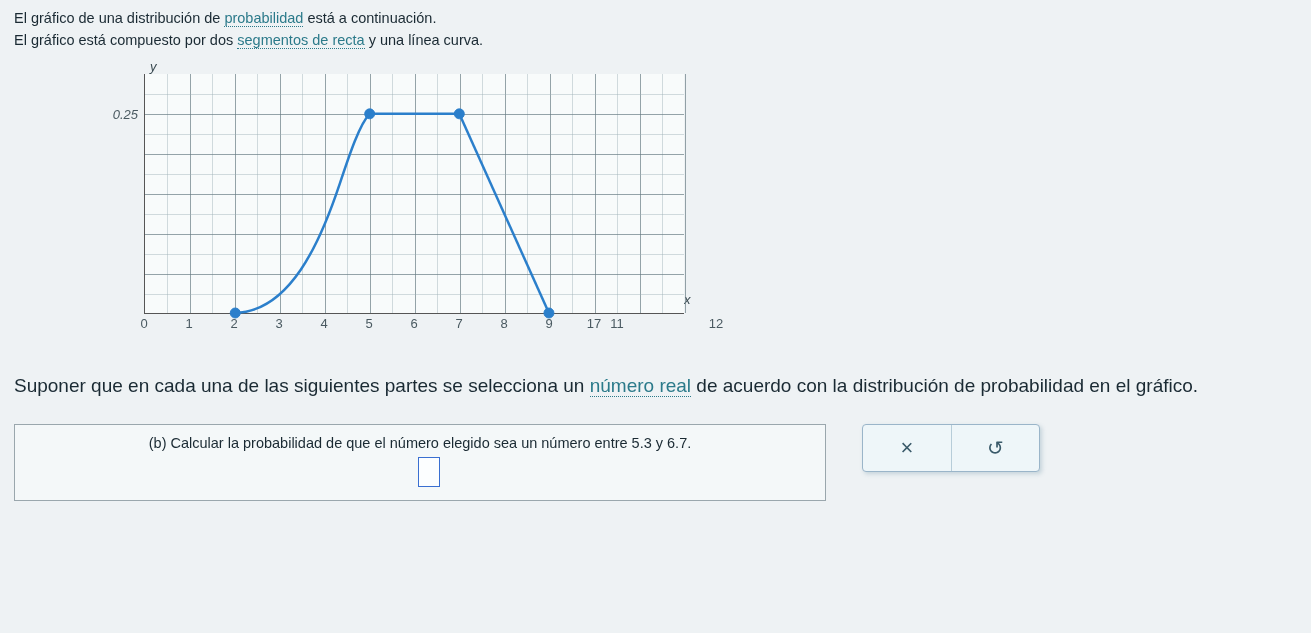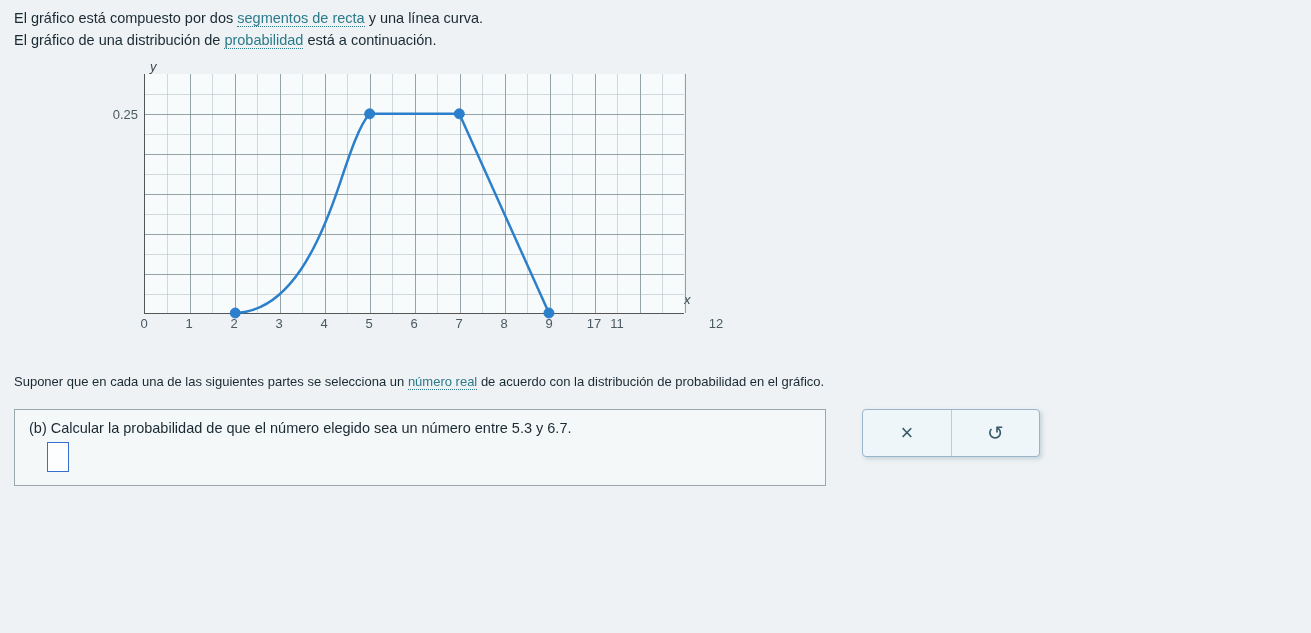--- a/index.html
+++ b/index.html
@@ -40,21 +40,21 @@
   .grid .minor-h { position:absolute; left:0; right:0; height:1px; background:#9fb2b8; opacity:0.45; }
 
   svg.plot { position:absolute; left:0; top:0; width:100%; height:100%; overflow:visible; }
   .plot path { fill:none; stroke:#2b7fcb; stroke-width:2.5; }
   .plot circle { fill:#2b7fcb; stroke:#2b7fcb; }
 
   .tick-x { position:absolute; top:252px; font-size:13px; color:#4a5a61; text-align:center; width:20px; transform:translateX(-10px); }
   .tick-y { position:absolute; left:12px; font-size:13px; color:#4a5a61; text-align:right; width:42px; transform:translateY(-7px);}
   .axis-label { position:absolute; font-size:13px; font-style:italic; color:#3a4a51; }
 
-  .instructions { font-size:13px; line-height:1.5; margin-bottom:18px; }
+  .instructions { font-size:19px; line-height:1.5; margin-bottom:24px; }
 
   .answer-row { display:flex; gap:36px; align-items:flex-start; }
   .answer-box {
     border:1px solid #9aa7ad;
     background:#f4f8f9;
     width:812px;
     padding:10px 14px 6px 14px;
     font-size:14.5px;
     color:#1a2a33;
   }
@@ -75,31 +75,31 @@
     display:flex; align-items:center; justify-content:center;
     font-size:20px; color:#3a5a6a; cursor:pointer;
   }
   .controls button + button { border-left:1px solid #b7cdd9; }
 </style>
 </head>
 <body>
 
 <div class="intro">
   <div>
-    <span>El gráfico está compuesto por dos </span><span class="term">segmentos de recta</span><span> y una línea curva.</span>
+    <span>El gráfico de una distribución de </span><span class="term">probabilidad</span><span> está a continuación.</span>
   </div>
   <div>
-    <span>El gráfico de una distribución de </span><span class="term">probabilidad</span><span> está a continuación.</span>
+    <span>El gráfico está compuesto por dos </span><span class="term">segmentos de recta</span><span> y una línea curva.</span>
   </div>
 </div>
 
 <div class="chart-wrap">
   <span class="axis-label" style="left:66px; top:-5px;">y</span>
   <span class="axis-label" style="left:600px; top:228px;">x</span>
-  <span class="tick-y" style="top:50px;">0.25</span>
+  <span class="tick-y" style="top:50px;font-style:italic;">0.25</span>
 
   <div class="grid">
 
     <div class="major-v" style="left:45px"></div>
       <div class="major-v" style="left:90px"></div>
       <div class="major-v" style="left:135px"></div>
       <div class="major-v" style="left:180px"></div>
       <div class="major-v" style="left:225px"></div>
       <div class="major-v" style="left:270px"></div>
       <div class="major-v" style="left:315px"></div>
@@ -164,21 +164,21 @@
 </div>
 
 <div class="instructions">
   <div>
     <span>Suponer que en cada una de las siguientes partes se selecciona un </span><span class="term">número real</span><span> de acuerdo con la distribución de probabilidad en el gráfico.</span>
   </div>
 </div>
 
 <div class="answer-row">
   <div class="answer-box">
-    <div class="part" style="margin-bottom:4px;">
+    <div class="part" style="margin-bottom:4px;text-align:center;">
       <span>(b) </span><span>Calcular la probabilidad de que el número elegido sea un número entre 5.3 y 6.7.</span>
       <div><span class="input-box"></span></div>
     </div>
   </div>
 
   <div class="controls">
     <button>
       <span style="font-size:22px;">×</span>
     </button>
     <button>

